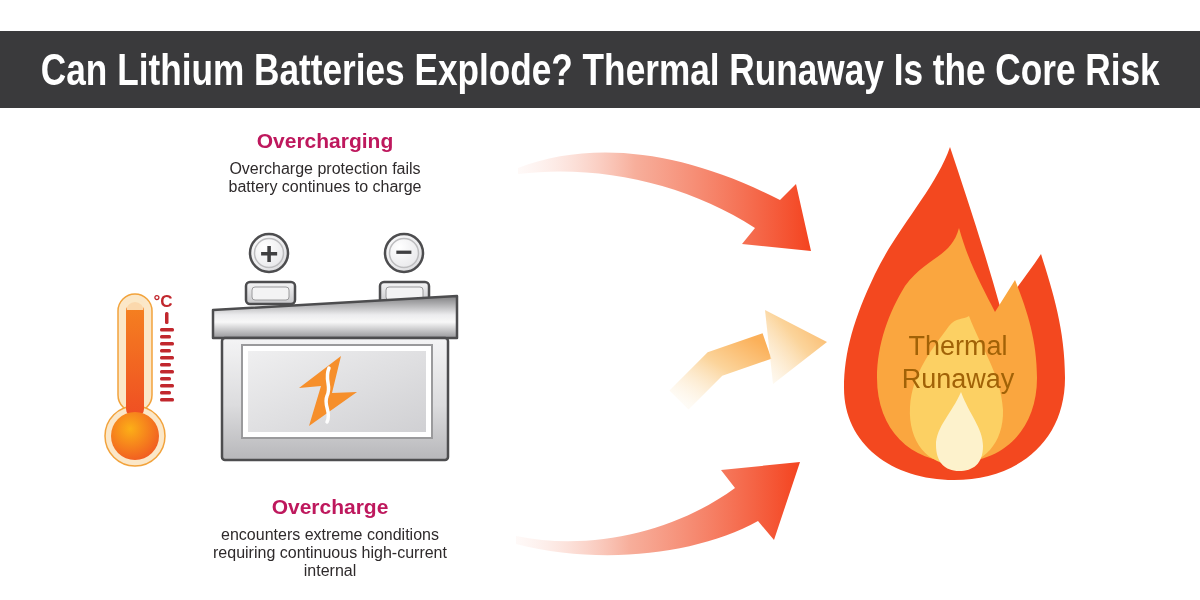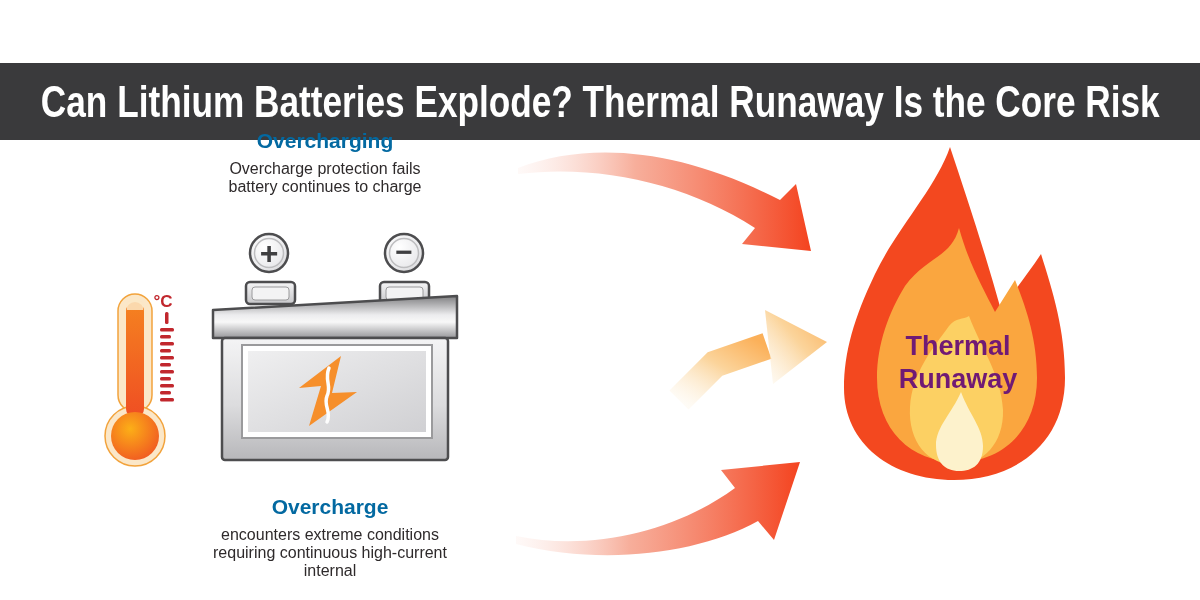--- a/index.html
+++ b/index.html
@@ -2,35 +2,35 @@
 <html><head>
 <meta charset="utf-8">
 <style>
   html,body{margin:0;padding:0;background:#fff;}
   .canvas{
     position:relative;width:1200px;height:600px;background:#ffffff;
     overflow:hidden;font-family:"Liberation Sans",sans-serif;
   }
   .header{
     position:absolute;left:0;top:31px;width:1200px;height:77px;
-    background:#3a3a3c;display:flex;align-items:center;justify-content:center;margin-top:32px;
+    background:#3a3a3c;display:flex;align-items:center;justify-content:center;
   }
   .header-title{
     color:#ffffff;font-size:44px;font-weight:bold;white-space:nowrap;
     transform:scaleX(0.80);transform-origin:center;letter-spacing:0px;
   }
   .cause{position:absolute;text-align:center;color:#2e2a2b;}
-  .cause-title{font-size:21px;font-weight:bold;color:#0369a1;margin-bottom:7px;}
+  .cause-title{font-size:21px;font-weight:bold;color:#be185d;margin-bottom:7px;}
   .cause-line{font-size:16px;line-height:18px;}
   .cause-overcharging{left:175px;top:129px;width:300px;}
   .cause-mechanical{left:415px;top:345px;width:280px;}
   .cause-overheating{left:180px;top:495px;width:300px;}
   .result-label{
     position:absolute;left:868px;top:330px;width:180px;text-align:center;
-    font-size:27px;font-weight:bold;color:#701a75;line-height:33px;
+    font-size:27px;font-weight:normal;color:#a16207;line-height:33px;
   }
   .result-label span{display:block;}
   .abs{position:absolute;}
 </style>
 </head>
 <body>
 
 <div class="canvas">
 
   <div class="header">

